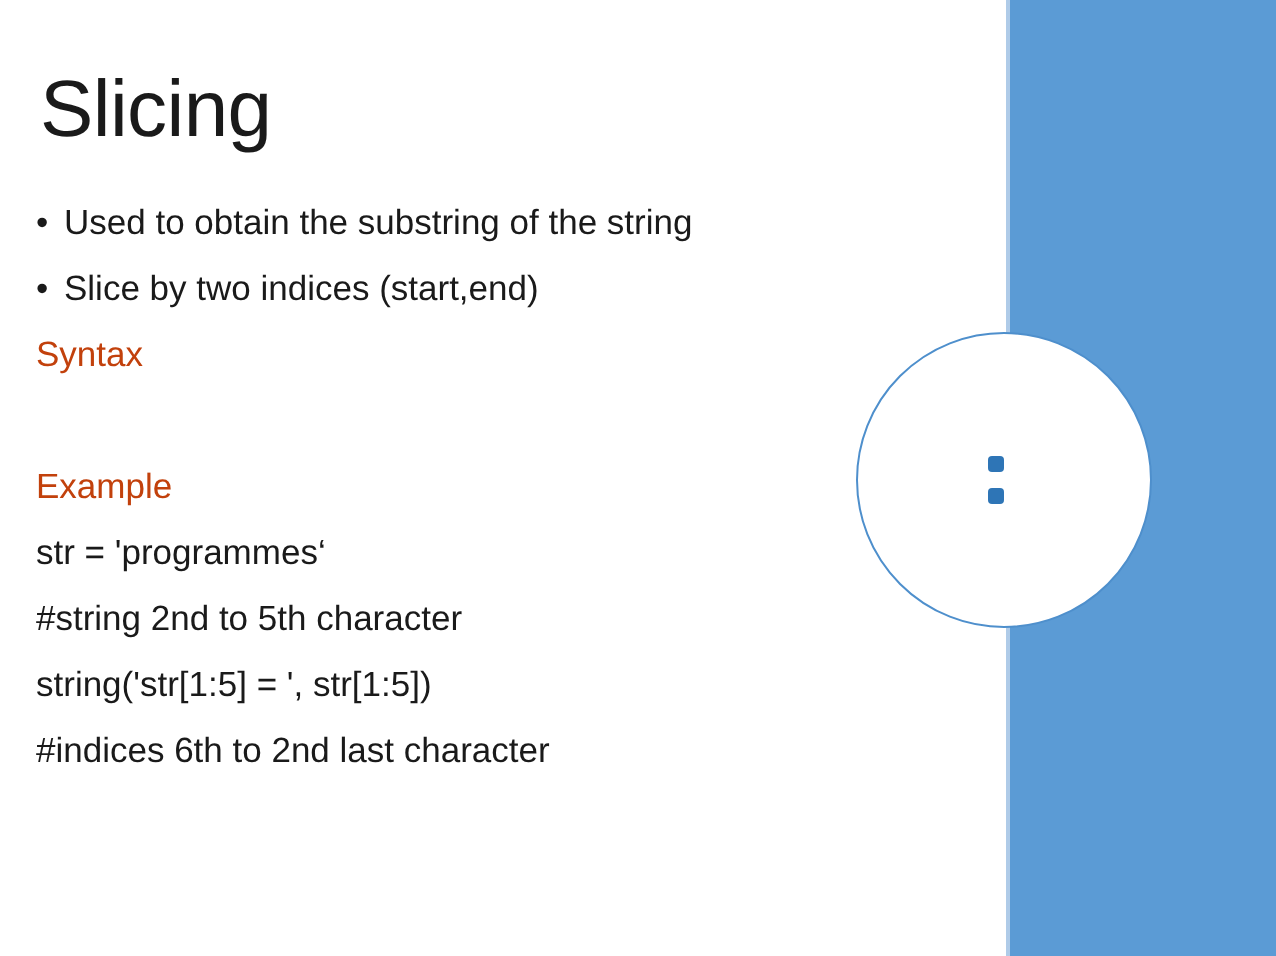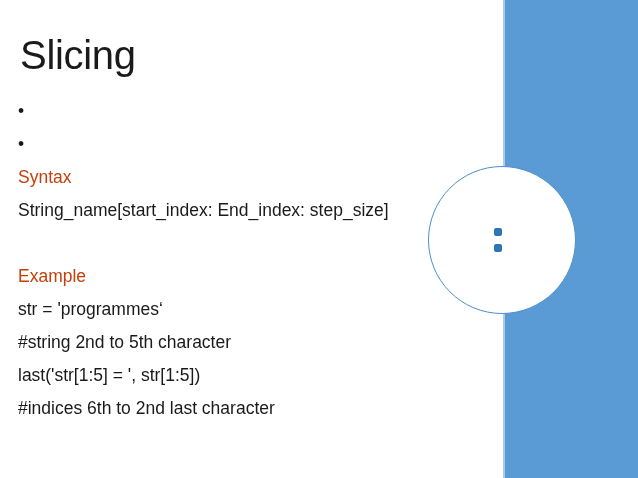--- a/index.html
+++ b/index.html
@@ -124,25 +124,24 @@
 
   <div class="deco-circle"></div>
   <div class="deco-colon">
     <span class="dot top"></span>
     <span class="dot bottom"></span>
   </div>
 
   <div class="slide-title">Slicing</div>
 
   <div class="body-block">
-      <div class="line bulleted"><span class="bullet-glyph">•</span></div>
-      <div class="line bulleted"><span class="bullet-glyph">•</span></div>
+      <div class="line bulleted"><span class="bullet-glyph">•</span><span class="line-text">Used to obtain the substring of the string</span></div>
+      <div class="line bulleted"><span class="bullet-glyph">•</span><span class="line-text">Slice by two indices (start,end)</span></div>
       <div class="line heading-red"><span class="line-text">Syntax</span></div>
-      <div class="line"><span class="line-text">String_name[start_index: End_index: step_size]</span></div>
       <div class="line spacer"></div>
       <div class="line heading-red"><span class="line-text">Example</span></div>
       <div class="line"><span class="line-text">str = 'programmes‘</span></div>
       <div class="line"><span class="line-text">#string 2nd to 5th character</span></div>
-      <div class="line"><span class="line-text">last('str[1:5] = ', str[1:5])</span></div>
+      <div class="line"><span class="line-text">string('str[1:5] = ', str[1:5])</span></div>
       <div class="line"><span class="line-text">#indices 6th to 2nd last character</span></div>
     </div>
 
 </div>
 
 </body></html>

